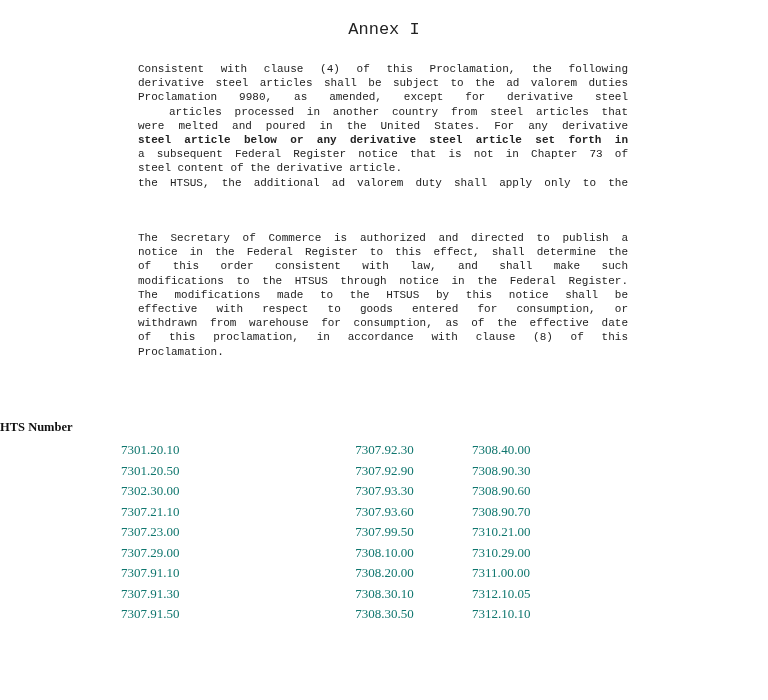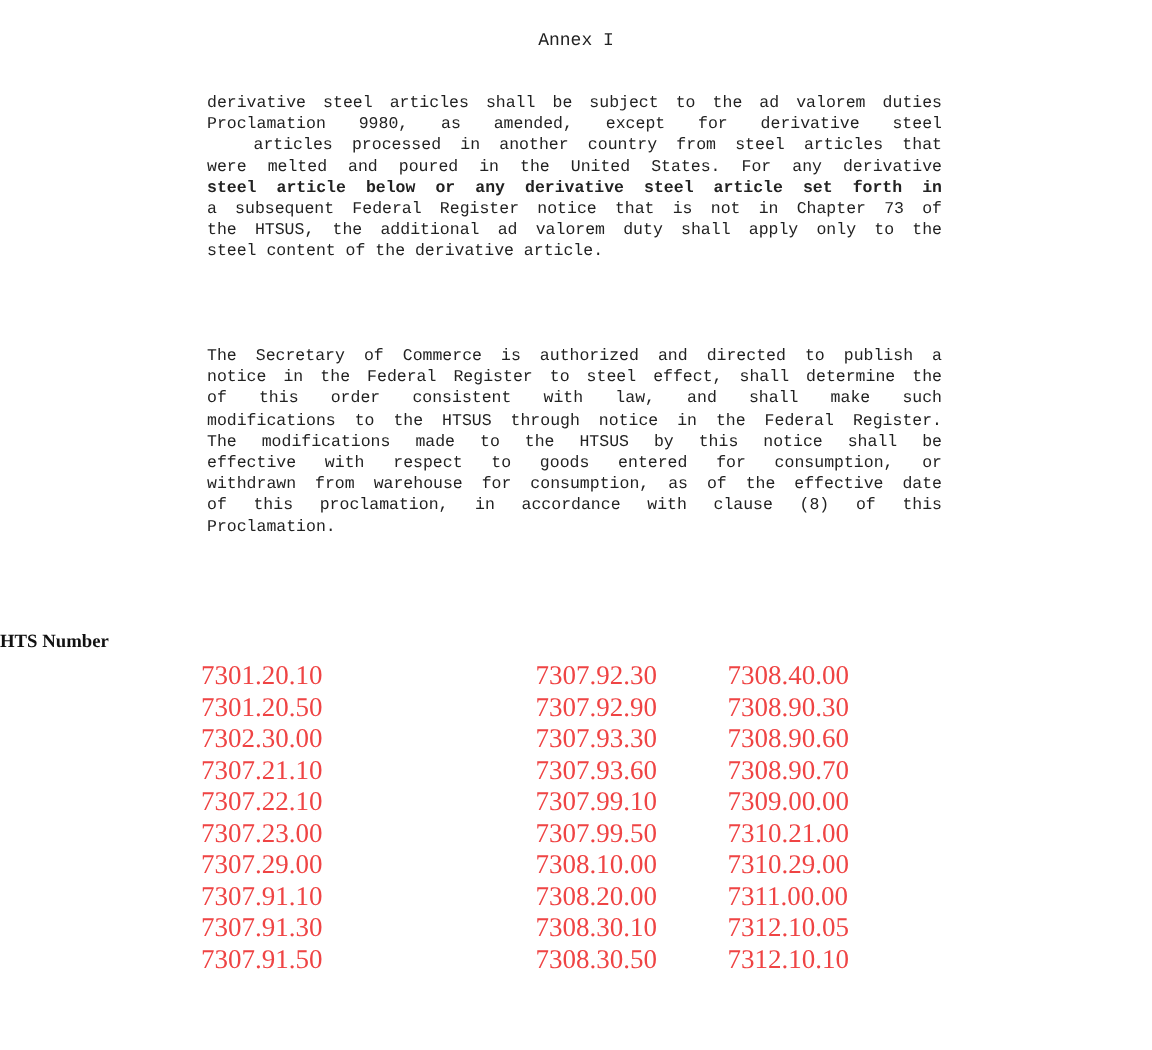--- a/index.html
+++ b/index.html
@@ -1,63 +1,64 @@
 <!DOCTYPE html>
 <html><head>
   <meta charset="utf-8">
   <style>
     html, body { margin: 0; padding: 0; background: #ffffff; }
     body { width: 768px; height: 700px; overflow: hidden; position: relative; color: #1a1a1a; }
     .annex-title {
       position: absolute; left: 0; top: 20px; width: 768px; text-align: center;
-      font-family: "Liberation Mono", "DejaVu Sans Mono", monospace; font-size: 12px; color: #222;
+      font-family: "Liberation Mono", "DejaVu Sans Mono", monospace; font-size: 17px; color: #222;
     }
     .para {
       position: absolute; left: 138px; width: 490px;
       font-family: "Liberation Mono", "DejaVu Sans Mono", monospace;
       font-size: 11px; line-height: 14.2px; color: #222;
       text-align: justify; margin: 0;
     }
     .para .line { display: block; text-align: justify; text-align-last: justify; white-space: nowrap; }
     .para .line.last { text-align-last: left; }
     #para1 { top: 62px; }
     #para2 { top: 231px; }
     .hts-heading {
       position: absolute; left: 0; top: 420px; width: 768px; text-align: left;
       font-family: "Liberation Serif", "DejaVu Serif", serif; font-weight: bold; font-size: 12.5px; color: #111;
     }
     .hts-table {
-      position: absolute; left: 134px; top: 440px;
-      font-family: "Liberation Serif", "DejaVu Serif", serif; font-size: 18px; color: #ef4444;
+      position: absolute; left: 121px; top: 440px;
+      font-family: "Liberation Serif", "DejaVu Serif", serif; font-size: 13px; color: #0f766e;
       border-collapse: collapse;
     }
     .hts-table td { padding: 0; height: 20.5px; vertical-align: middle; }
     .hts-table td.c0 { width: 176px; }
     .hts-table td.c1 { width: 175px; text-align: center; }
     .hts-table td.c2 { width: 100px; }
   </style>
 </head>
 <body>
 
 <div class="annex-title">Annex I</div>
 
 <div class="para" id="para1">
+  <span class="line" style="white-space: normal;">Consistent with clause (4) of this Proclamation, the following</span>
   <span class="line" style="white-space: normal;">derivative steel articles shall be subject to the ad valorem duties</span>
   <span class="line" style="white-space: normal;">Proclamation 9980, as amended, except for derivative steel</span>
   <span class="line" style="white-space: normal; margin-left: 31px;">articles processed in another country from steel articles that</span>
   <span class="line" style="white-space: normal;">were melted and poured in the United States.  For any derivative</span>
   <span class="line" style="white-space: normal; font-weight: bold;">steel article below or any derivative steel article set forth in</span>
   <span class="line" style="white-space: normal;">a subsequent Federal Register notice that is not in Chapter 73 of</span>
+  <span class="line last" style="white-space: normal;">steel content of the derivative article.</span>
   <span class="line" style="white-space: normal;">the HTSUS, the additional ad valorem duty shall apply only to the</span>
-  <span class="line last" style="white-space: normal;">steel content of the derivative article.</span>
 </div>
 
 <div class="para" id="para2">
   <span class="line" style="white-space: normal;">The Secretary of Commerce is authorized and directed to publish a</span>
-  <span class="line" style="white-space: normal;">notice in the Federal Register to steel effect, shall determine the</span>
+  <span class="line" style="white-space: normal;">notice in the Federal Register to this effect, shall determine the</span>
   <span class="line" style="white-space: normal;">of this order consistent with law, and shall make such</span>
   <span class="line" style="white-space: normal;">modifications to the HTSUS through notice in the Federal Register.</span>
   <span class="line" style="white-space: normal;">The modifications made to the HTSUS by this notice shall be</span>
   <span class="line" style="white-space: normal;">effective with respect to goods entered for consumption, or</span>
   <span class="line" style="white-space: normal;">withdrawn from warehouse for consumption, as of the effective date</span>
   <span class="line" style="white-space: normal;">of this proclamation, in accordance with clause (8) of this</span>
   <span class="line last" style="white-space: normal;">Proclamation.</span>
 </div>
 
 <div class="hts-heading">HTS Number</div>
@@ -78,25 +79,20 @@
         <td class="c0">7302.30.00</td>
         <td class="c1">7307.93.30</td>
         <td class="c2">7308.90.60</td>
       </tr>
       <tr>
         <td class="c0">7307.21.10</td>
         <td class="c1">7307.93.60</td>
         <td class="c2">7308.90.70</td>
       </tr>
       <tr>
-        <td class="c0">7307.22.10</td>
-        <td class="c1">7307.99.10</td>
-        <td class="c2">7309.00.00</td>
-      </tr>
-      <tr>
         <td class="c0">7307.23.00</td>
         <td class="c1">7307.99.50</td>
         <td class="c2">7310.21.00</td>
       </tr>
       <tr>
         <td class="c0">7307.29.00</td>
         <td class="c1">7308.10.00</td>
         <td class="c2">7310.29.00</td>
       </tr>
       <tr>

